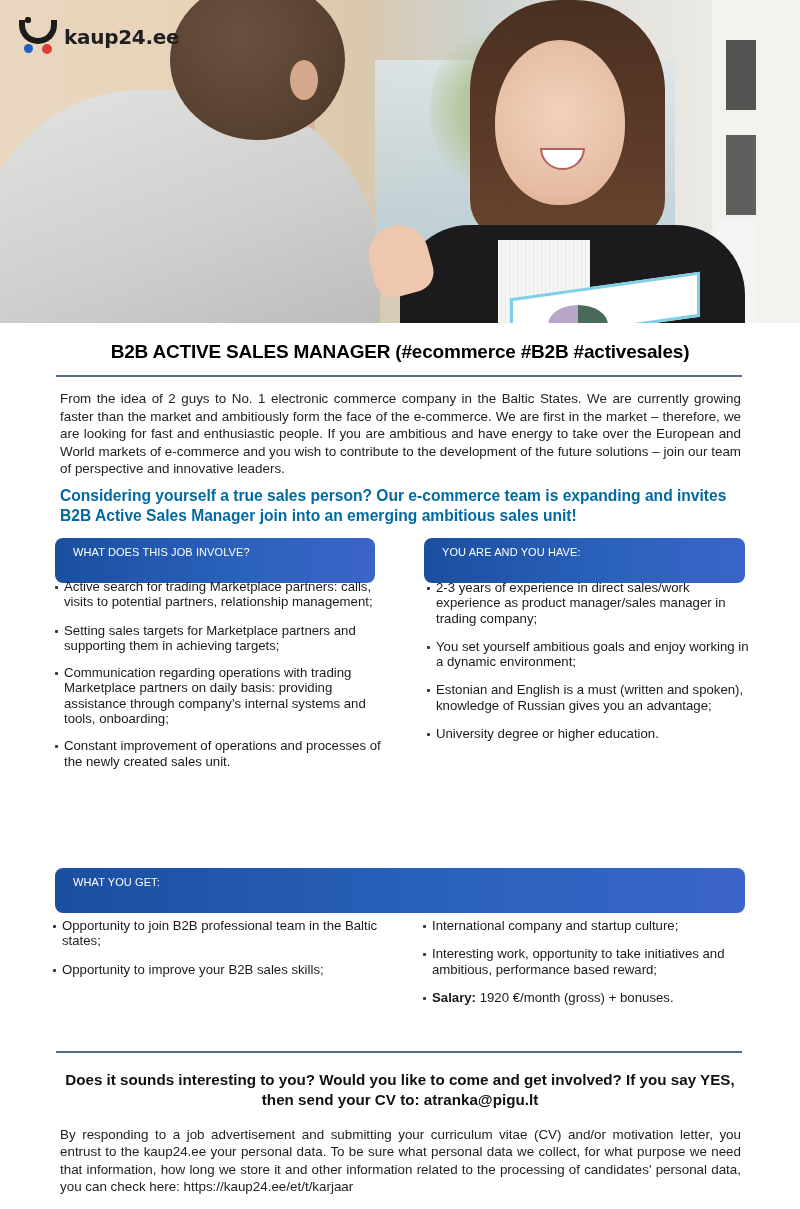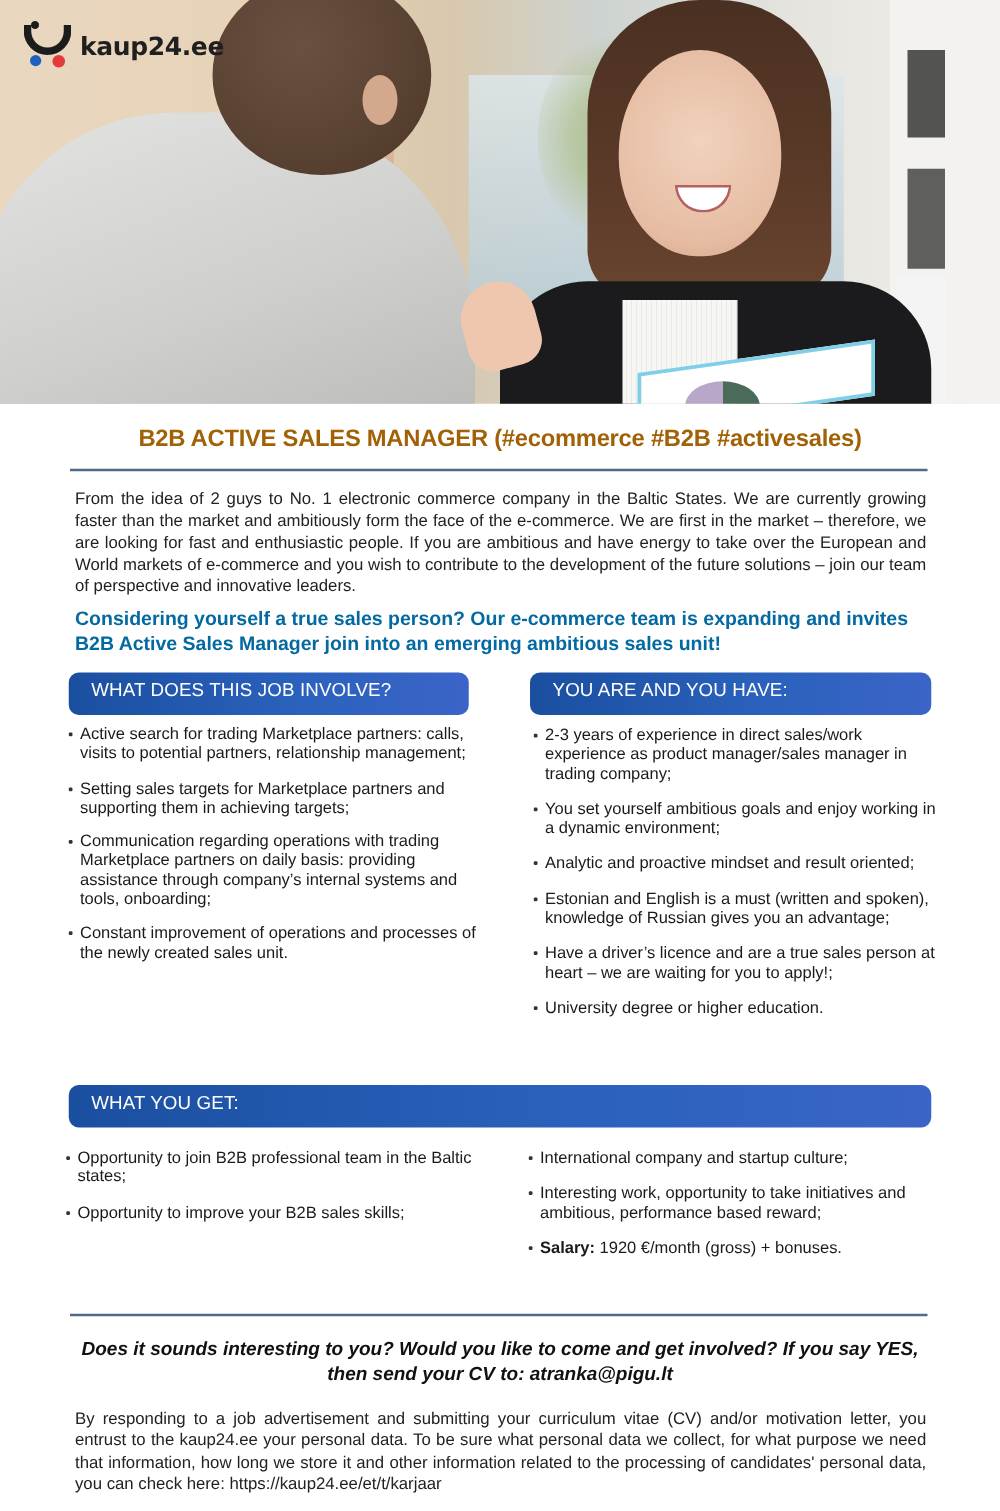--- a/index.html
+++ b/index.html
@@ -41,44 +41,44 @@
   .logo { position: absolute; left: 18px; top: 20px; display: flex; align-items: center; }
   .logo-mark { position: relative; width: 40px; height: 34px; }
   .logo-arc { position: absolute; left: 1px; top: 0; width: 38px; height: 24px; border: 6px solid #1c1c1c; border-top: none;
     border-radius: 0 0 22px 22px; }
   .logo-arc::before, .logo-arc::after { content: ""; position: absolute; top: -3px; width: 6px; height: 6px; background: #1c1c1c; border-radius: 50%; }
   .logo-dot-blue { position: absolute; left: 6px; top: 24px; width: 9px; height: 9px; border-radius: 50%; background: #1f5fbf; }
   .logo-dot-red { position: absolute; left: 24px; top: 24px; width: 10px; height: 10px; border-radius: 50%; background: #e23b3b; }
   .logo-text { font-family: "DejaVu Sans", sans-serif; font-size: 20px; font-weight: 600; color: #1f1f1f; margin-left: 6px; letter-spacing: -0.3px; }
 
   
-  .title { position: absolute; left: 0; top: 341px; width: 800px; text-align: center; font-size: 19px; font-weight: 700; color: #a16207; letter-spacing: -0.2px; }
+  .title { position: absolute; left: 0; top: 341px; width: 800px; text-align: center; font-size: 19px; font-weight: 700; color: #000000; letter-spacing: -0.2px; }
   .rule { position: absolute; left: 56px; width: 686px; height: 2px; background: #4f6b8c; }
   .rule.top { top: 375px; }
   .rule.bottom { top: 1051px; }
 
   .intro { position: absolute; left: 60px; top: 390px; width: 681px; font-size: 13.4px; line-height: 17.6px; color: #222; text-align: justify; }
   .lead { position: absolute; left: 60px; top: 486px; width: 690px; font-size: 15.6px; line-height: 20px; font-weight: 700; color: #0369a1; }
 
-  .pill { position: absolute; height: 34px; border-radius: 8px; color: #fff; font-size: 15px; font-weight: 400;
+  .pill { position: absolute; height: 45px; border-radius: 8px; color: #fff; font-size: 11px; font-weight: 400;
     padding-left: 18px; line-height: 29px; letter-spacing: 0.1px;
     background: linear-gradient(90deg, #1a4fa0 0%, #2b62bd 60%, #3b64c8 100%); }
   .pill-involve { left: 55px; top: 538px; width: 320px; }
   .pill-have { left: 424px; top: 538px; width: 321px; }
   .pill-get { left: 55px; top: 868px; width: 690px; }
 
   ul.list { position: absolute; list-style: none; font-size: 13.2px; line-height: 15.3px; color: #1a1a1a; }
   ul.list li { position: relative; padding-left: 9px; }
   ul.list li::before { content: ""; position: absolute; left: 0; top: 7px; width: 3px; height: 3px; background: #333; border-radius: 1px; }
   .list-involve { left: 55px; top: 579px; width: 340px; }
   .list-have { left: 427px; top: 580px; width: 330px; }
   .list-get-l { left: 53px; top: 918px; width: 350px; }
   .list-get-r { left: 423px; top: 918px; width: 340px; }
 
-  .cta { position: absolute; left: 50px; top: 1070px; width: 700px; text-align: center; font-style: italic; font-weight: 700;
+  .cta { position: absolute; left: 50px; top: 1070px; width: 700px; text-align: center; font-weight: 700;
     font-size: 15.2px; line-height: 20px; color: #111; }
   .gdpr { position: absolute; left: 60px; top: 1126px; width: 681px; font-size: 13.4px; line-height: 17.4px; color: #222; text-align: justify; }
   .bold { font-weight: 700; }
 </style>
 </head>
 <body>
 
 <div class="hero">
   <div class="window"></div>
   <div class="plant"></div>
@@ -122,23 +122,21 @@
   <li style="margin-bottom:13px">Active search for trading Marketplace partners: calls, visits to potential partners, relationship management;</li>
   <li style="margin-bottom:12px">Setting sales targets for Marketplace  partners and supporting them in achieving targets;</li>
   <li style="margin-bottom:12px">Communication regarding operations with trading Marketplace partners on daily basis: providing assistance through company’s internal systems and tools, onboarding;</li>
   <li>Constant improvement of operations and processes of the newly created sales unit.</li>
 </ul>
 
 <div class="pill pill-have">YOU ARE AND YOU HAVE:</div>
 <ul class="list list-have">
   <li style="margin-bottom:13px">2-3 years of experience in direct sales/work experience as product manager/sales manager in trading company;</li>
   <li style="margin-bottom:13px">You set yourself ambitious goals and enjoy working in a dynamic environment;</li>
-  <li style="margin-bottom:13px">Analytic and proactive mindset and result oriented;</li>
   <li style="margin-bottom:13px">Estonian and English is a must (written and spoken), knowledge of Russian gives you an advantage;</li>
-  <li style="margin-bottom:13px">Have a driver’s licence and are a true sales person at heart – we are waiting for you to apply!;</li>
   <li>University degree or higher education.</li>
 </ul>
 
 <div class="pill pill-get">WHAT YOU GET:</div>
 <ul class="list list-get-l">
   <li style="margin-bottom:13px">Opportunity to join B2B professional team in the Baltic states;</li>
   <li style="margin-bottom:13px">Opportunity to improve your B2B sales skills;</li>
 </ul>
 <ul class="list list-get-r">
   <li style="margin-bottom:13px">International company and startup culture;</li>

